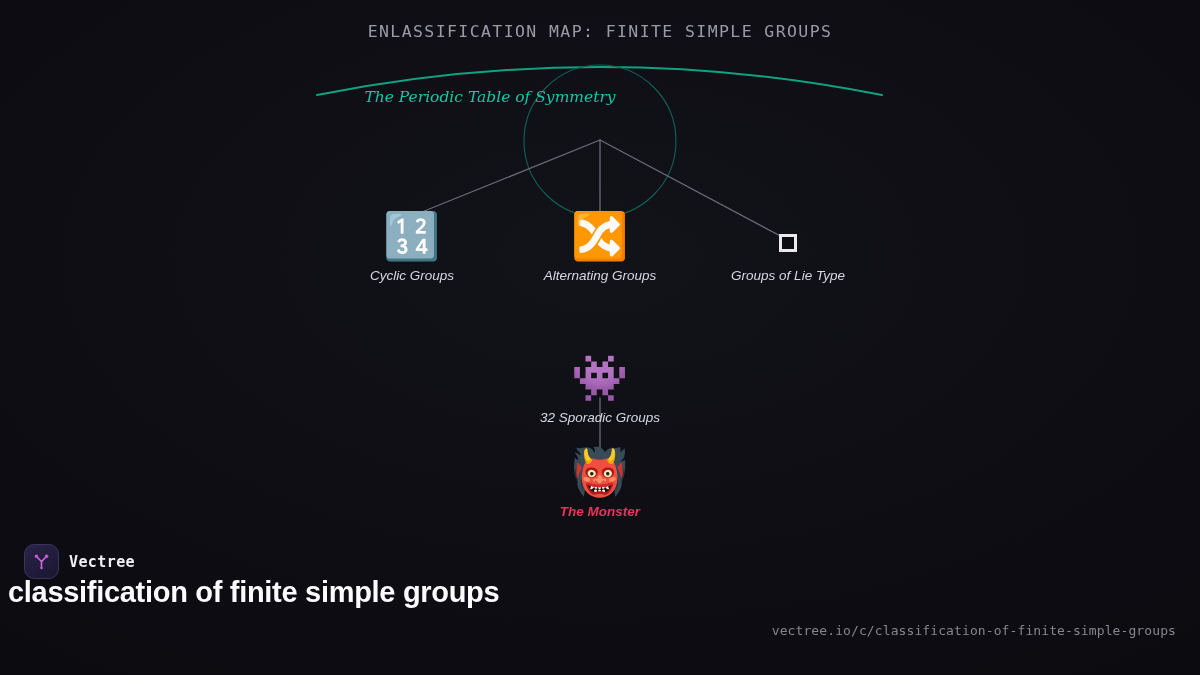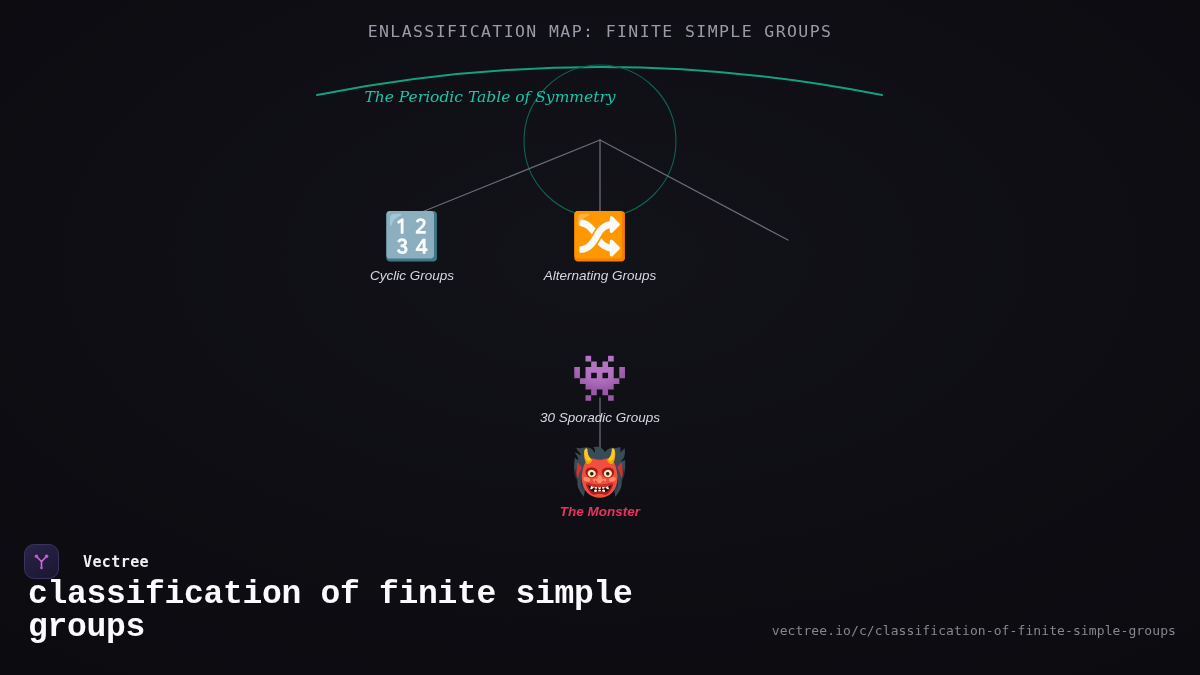--- a/index.html
+++ b/index.html
@@ -95,46 +95,46 @@
     box-sizing: border-box;
   }
 
   
   .brand-row {
     position: absolute;
     left: 24px;
     top: 544px;
     display: flex;
     align-items: center;
-    gap: 24px;
+    gap: 10px;
   }
   .brand-logo {
     width: 33px;
     height: 33px;
     border-radius: 10px;
     background: linear-gradient(150deg, #2a2347 0%, #191730 100%);
     border: 1px solid #3a3360;
     display: flex;
     align-items: center;
     justify-content: center;
   }
   .brand-name {
     font-family: "DejaVu Sans Mono", "Liberation Mono", monospace;
     font-size: 15px;
     font-weight: bold;
     color: #f0f0f5;
     letter-spacing: 0.4px;
   }
   .page-title {
     position: absolute;
-    left: 28px;
+    left: 8px;
     top: 578px;
     width: 700px;
-    font-family: Liberation Mono, monospace;
-    font-size: 33px;
+    font-family: Liberation Sans, sans-serif;
+    font-size: 29px;
     font-weight: bold;
     line-height: 1.0;
     letter-spacing: -0.3px;
     color: #fbfbfd;
   }
   .page-url {
     position: absolute;
     right: 24px;
     top: 623px;
     font-family: "DejaVu Sans Mono", "Liberation Mono", monospace;
@@ -170,24 +170,30 @@
   <div class="node" id="node-cyclic-groups" style="left: 412px; top: 208px;">
     <span class="node-icon">🔢</span>
     <span class="node-label" style="color: rgb(216, 216, 224);">Cyclic Groups</span>
   </div>
 
   <div class="node" id="node-alternating-groups" style="left: 600px; top: 208px;">
     <span class="node-icon">🔀</span>
     <span class="node-label" style="color: rgb(216, 216, 224);">Alternating Groups</span>
   </div>
 
+  <div class="node" id="node-groups-of-lie-type" style="left: 788px; top: 208px;">
+    <span class="node-icon">
+      <span class="tofu"></span>
+    </span>
+    <span class="node-label" style="color: rgb(216, 216, 224);">Groups of Lie Type</span>
+  </div>
 
   <div class="node" id="node-sporadic-groups" style="left: 600px; top: 350px;">
     <span class="node-icon">👾</span>
-    <span class="node-label" style="color: rgb(216, 216, 224);">30 Sporadic Groups</span>
+    <span class="node-label" style="color: rgb(216, 216, 224);">32 Sporadic Groups</span>
   </div>
 
   <div class="node" id="node-the-monster" style="left: 600px; top: 444px;">
     <span class="node-icon">👹</span>
     <span class="node-label accent" style="color: rgb(232, 52, 92);">The Monster</span>
   </div>
 
   <div class="brand-row">
     <div class="brand-logo">
       <svg width="21" height="21" viewBox="0 0 24 24">

